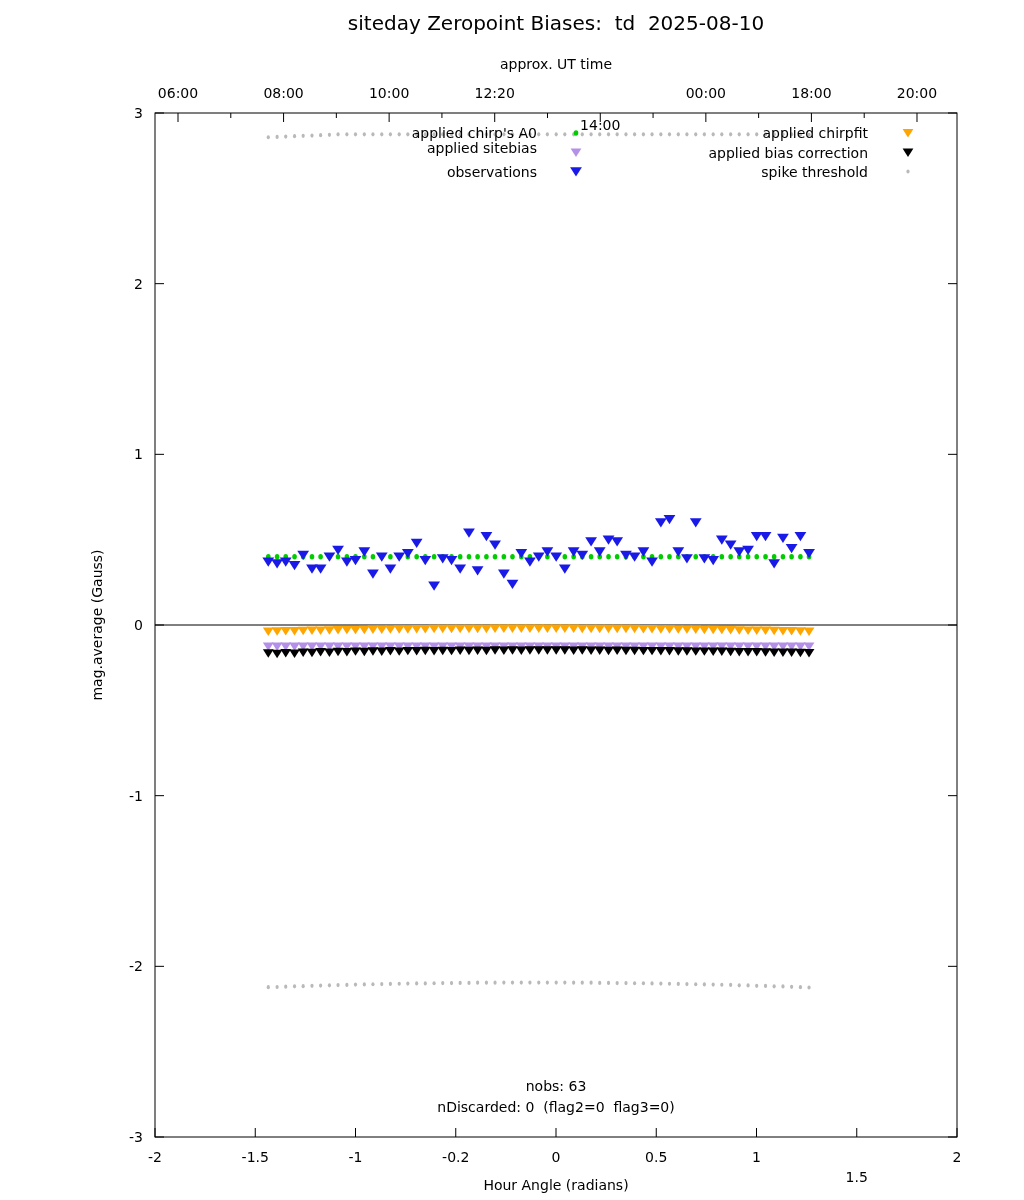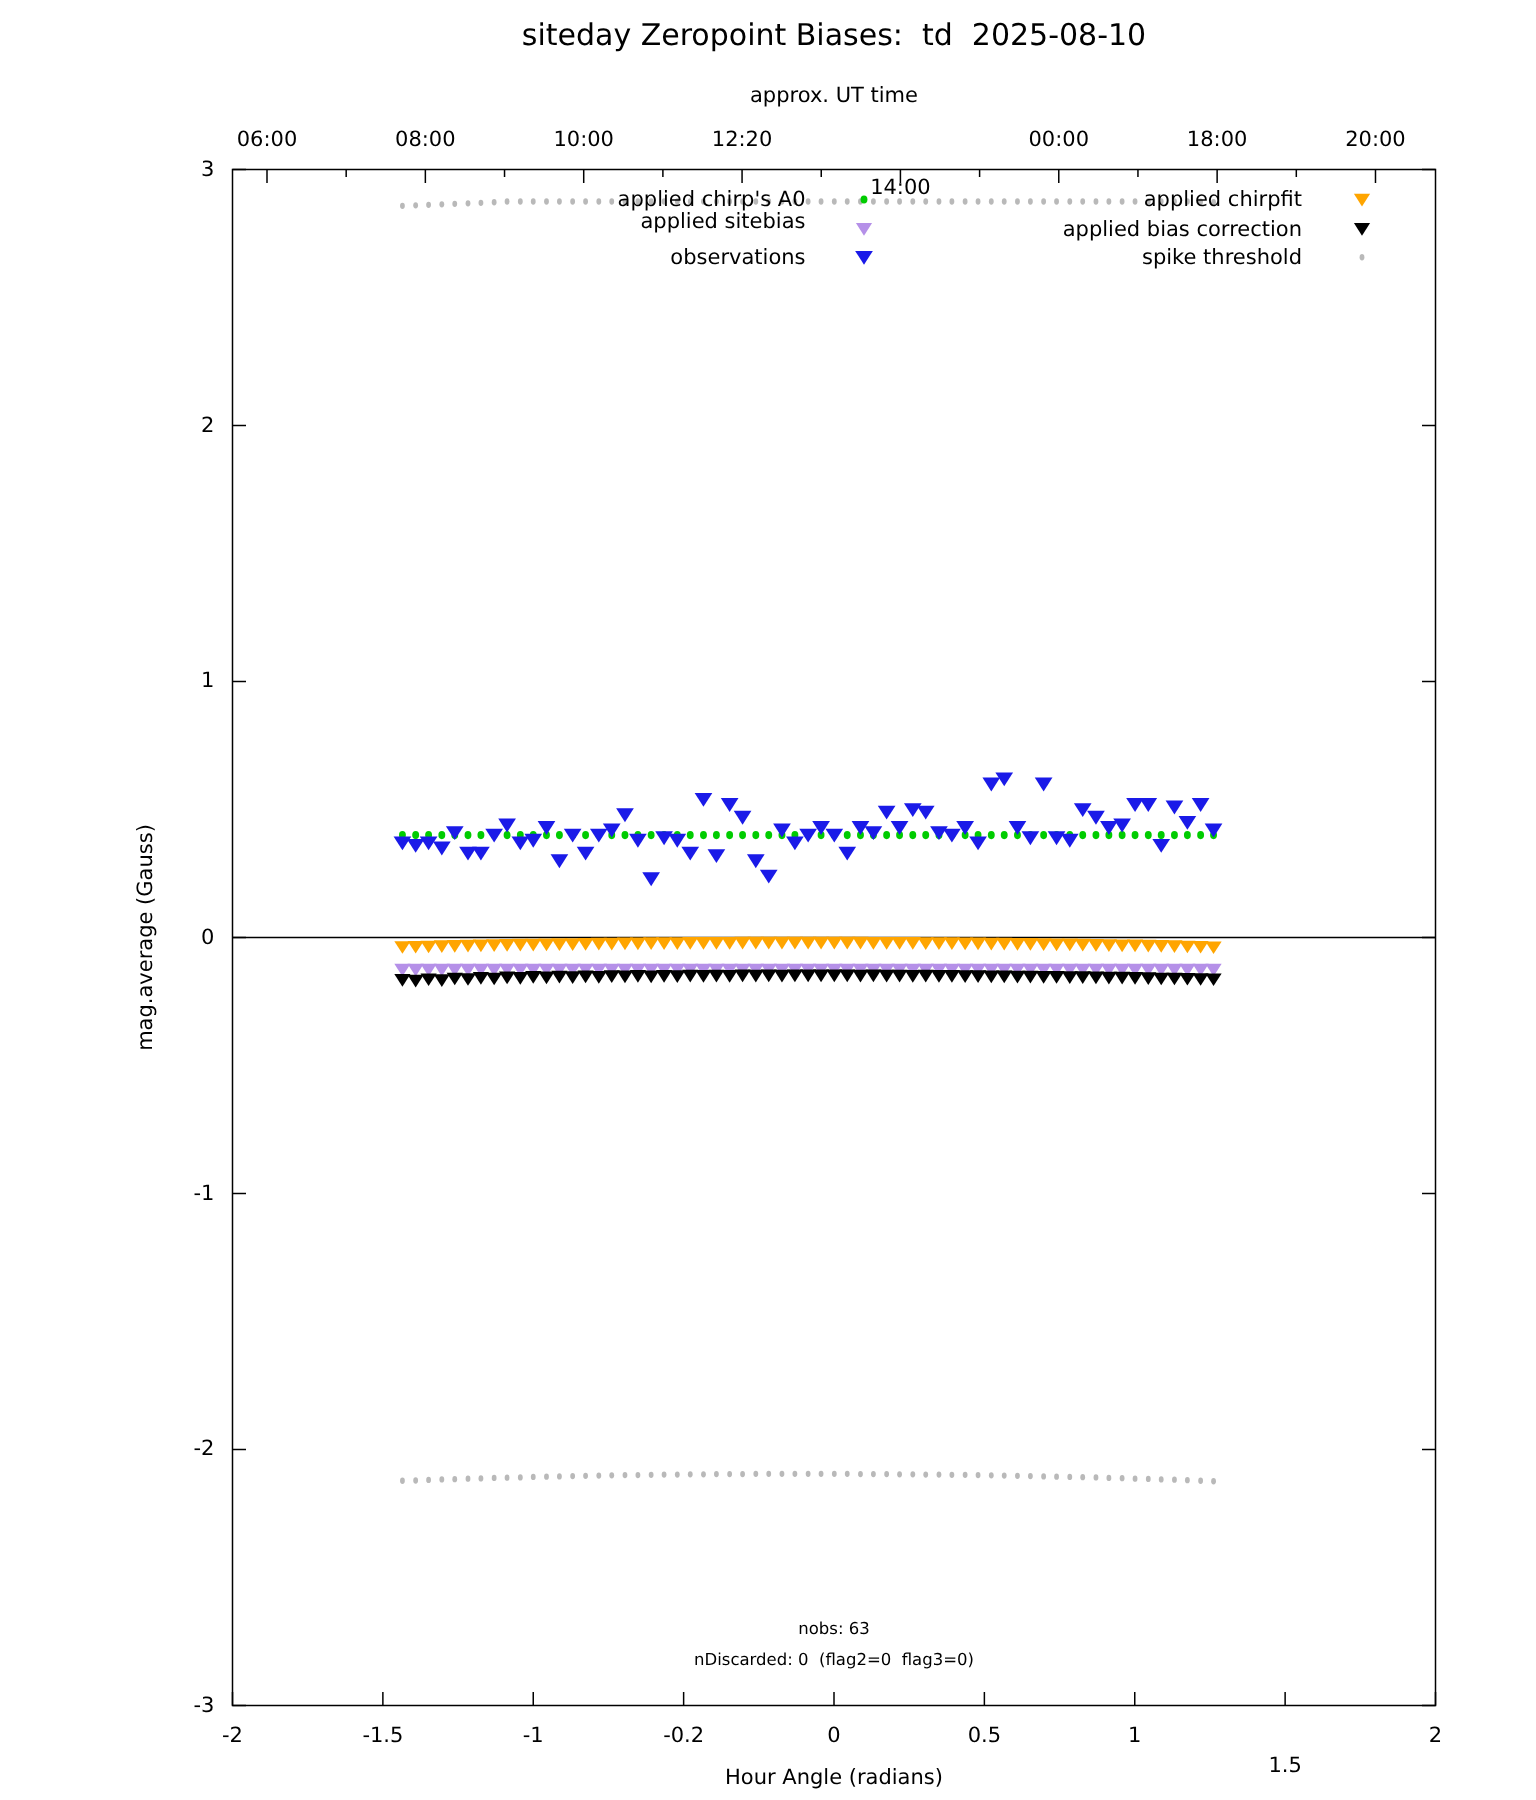--- a/index.html
+++ b/index.html
@@ -4,21 +4,21 @@
 <style>
   html,body{margin:0;padding:0;background:#fff;}
   #fig{position:relative;width:1024px;height:1200px;background:#ffffff;overflow:hidden;
        font-family:"DejaVu Sans","Liberation Sans",sans-serif;color:#000;}
   #plot{position:absolute;left:0;top:0;}
   .t{position:absolute;white-space:pre;color:#000;font-family:"DejaVu Sans","Liberation Sans",sans-serif;}
   .title{font-size:20px;}
   .axlab{font-size:14px;}
   .tick{font-size:14px;line-height:18px;}
   .legtxt{font-size:14px;line-height:18px;text-align:right;}
-  .anno{font-size:11px;line-height:18px;text-align:center;}
+  .anno{font-size:14px;line-height:18px;text-align:center;}
   .cx{transform:translateX(-50%);}
 </style>
 </head>
 <body>
 
 <div id="fig">
   <svg id="plot" width="1024" height="1200">
       <rect x="155" y="113" width="802" height="1024" fill="none" stroke="#000000" stroke-width="1"></rect>
       <line x1="155" y1="625" x2="957" y2="625" stroke="#000000" stroke-width="1"></line>
       <line x1="155" y1="1137" x2="164" y2="1137" stroke="#000000" stroke-width="1"></line>

